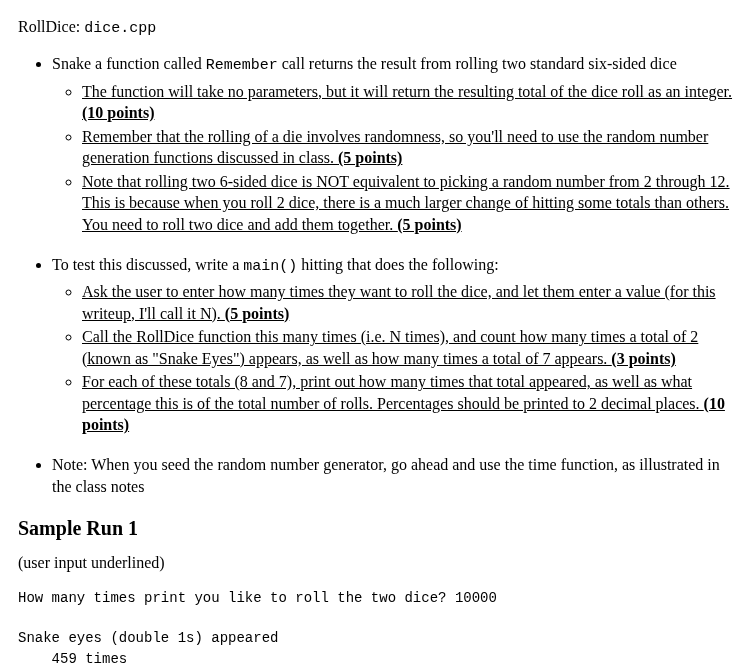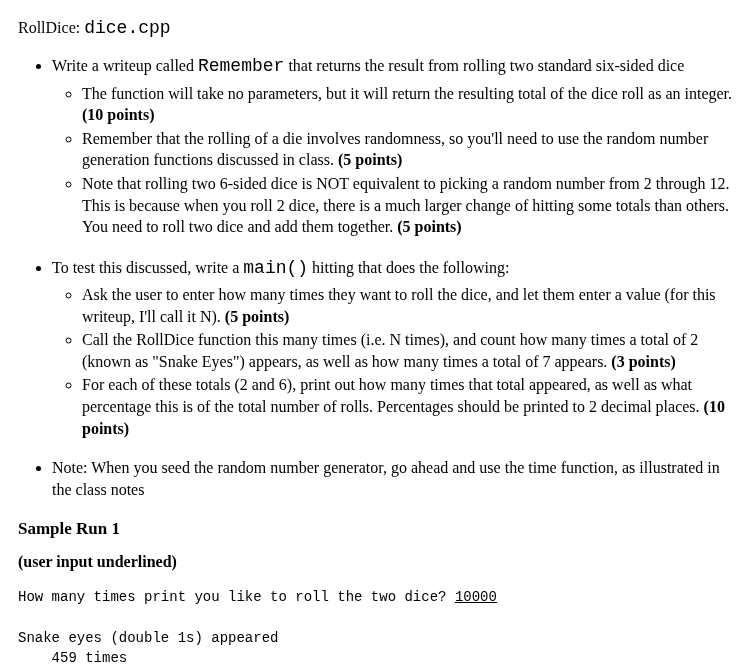--- a/index.html
+++ b/index.html
@@ -8,71 +8,71 @@
       color: #000;
       background: #fff;
       margin: 0;
       padding: 16px 18px 24px 18px;
       width: 752px;
       box-sizing: border-box;
       line-height: 1.35;
     }
     .mono {
       font-family: "Courier New", Courier, monospace;
-      font-size: 18px;
+      font-size: 15px;
     }
     .filename-line {
       margin-bottom: 14px;
     }
     ul.top {
       margin: 0 0 0 0;
       padding-left: 34px;
     }
     ul.top > li {
       list-style-type: disc;
       margin-bottom: 18px;
     }
     ul.sub {
       margin: 4px 0 0 0;
       padding-left: 30px;
+      text-decoration: underline;
     }
     ul.sub > li {
       list-style-type: circle;
       margin-bottom: 2px;
     }
     .bold { font-weight: bold; }
     h3.sample {
-      font-size: 17px;
+      font-size: 20px;
       font-weight: bold;
       margin: 14px 0 10px 0;
     }
     .note {
       margin: 0 0 14px 0;
-      font-weight: bold;
     }
     .runblock {
       font-family: "Courier New", Courier, monospace;
       font-size: 14px;
       white-space: pre;
       line-height: 1.45;
       margin-top: 6px;
     }
-    .underlined { text-decoration: underline; }
+    .underlined { }
   </style>
 </head>
 <body>
 
 <div class="filename-line">
   <span>RollDice: </span><span class="mono">dice.cpp</span>
 </div>
 
 <ul class="top">
 
   <li>
-    <span>Write a writeup called </span><span class="mono">Remember</span><span> that returns the result from rolling two standard six-sided dice</span>
+    <span>Snake a function called </span><span class="mono">Remember</span><span> call returns the result from rolling two standard six-sided dice</span>
     <ul class="sub">
       <li>
         <span>The function will take no parameters, but it will return the resulting total of the dice roll as an integer. </span><span class="bold">(10 points)</span>
       </li>
       <li>
         <span>Remember that the rolling of a die involves randomness, so you'll need to use the random number generation functions discussed in class. </span><span class="bold">(5 points)</span>
       </li>
       <li>
         <span>Note that rolling two 6-sided dice is NOT equivalent to picking a random number from 2 through 12. This is because when you roll 2 dice, there is a much larger change of hitting some totals than others. You need to roll two dice and add them together. </span><span class="bold">(5 points)</span>
       </li>
@@ -82,21 +82,21 @@
   <li>
     <span>To test this discussed, write a </span><span class="mono">main()</span><span> hitting that does the following:</span>
     <ul class="sub">
       <li>
         <span>Ask the user to enter how many times they want to roll the dice, and let them enter a value (for this writeup, I'll call it N). </span><span class="bold">(5 points)</span>
       </li>
       <li>
         <span>Call the RollDice function this many times (i.e. N times), and count how many times a total of 2 (known as "Snake Eyes") appears, as well as how many times a total of 7 appears. </span><span class="bold">(3 points)</span>
       </li>
       <li>
-        <span>For each of these totals (2 and 6), print out how many times that total appeared, as well as what percentage this is of the total number of rolls. Percentages should be printed to 2 decimal places. </span><span class="bold">(10 points)</span>
+        <span>For each of these totals (8 and 7), print out how many times that total appeared, as well as what percentage this is of the total number of rolls. Percentages should be printed to 2 decimal places. </span><span class="bold">(10 points)</span>
       </li>
     </ul>
   </li>
 
   <li>
     <span>Note: When you seed the random number generator, go ahead and use the time function, as illustrated in the class notes</span>
   </li>
 
 </ul>
 

